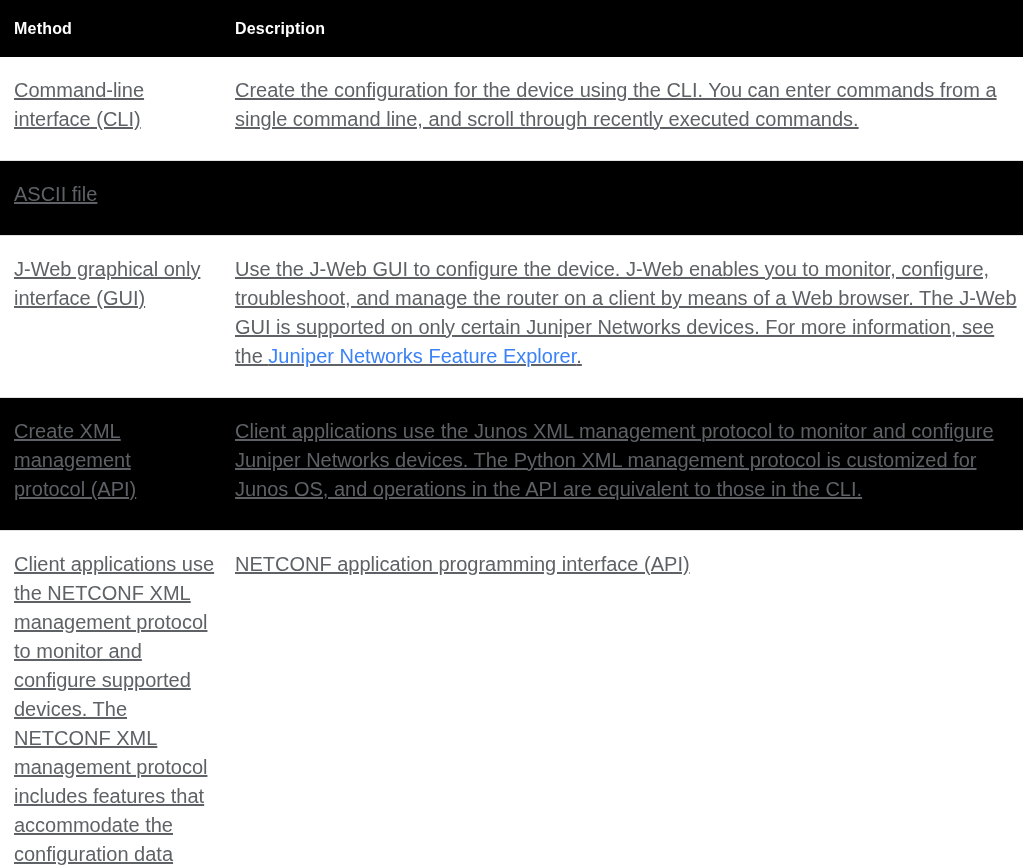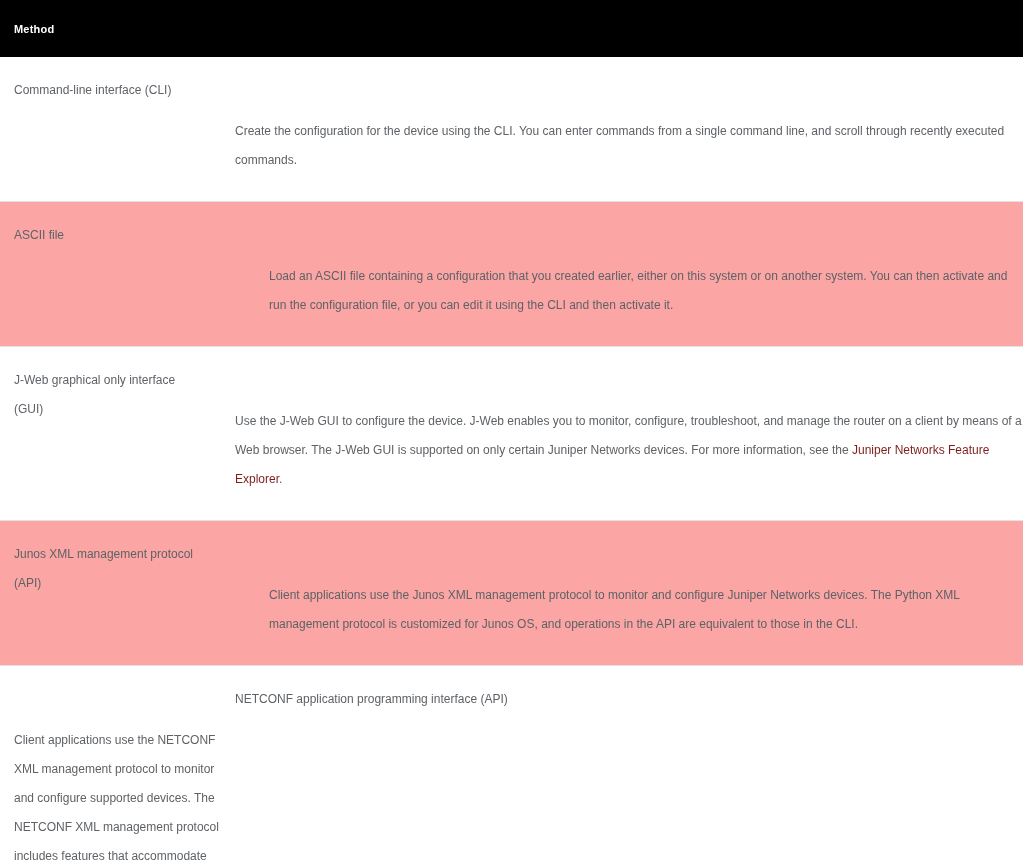--- a/index.html
+++ b/index.html
@@ -18,49 +18,48 @@
   .header-row {
     display: grid;
     grid-template-columns: 221px 1fr;
     background: #000000;
     color: #ffffff;
     height: 57px;
     align-items: center;
   }
   .header-cell {
     padding: 0 14px;
-    font-size: 11px;
+    font-size: 16px;
     font-weight: 700;
     letter-spacing: 0.2px;
   }
   .row {
     display: grid;
     grid-template-columns: 221px 1fr;
     background: #ffffff;
   }
   .row + .row {
     border-top: 1px solid #e2e2e2;
   }
   .row-gray {
-    background: #fca5a5;
-    gap: 34px;
+    background: #000000;
   }
   .cell {
     padding: 19px 14px 26px 14px;
-    font-size: 12px;
+    font-size: 20px;
     line-height: 29px;
     color: #5e6266;
     box-sizing: border-box;
+    text-decoration: underline;
   }
   .desc-cell {
     padding-right: 0;
-    margin-top: 41px;
   }
   .link {
-    color: #7f1d1d;
+    color: #3b82f6;
     text-decoration: none;
     cursor: pointer;
   }
   .table-bottom-border {
     border-top: 1px solid #e2e2e2;
     height: 2px;
     background: #ffffff;
   }
   .bottom-bar {
     height: 8px;
@@ -69,39 +68,39 @@
 </style>
 </head>
 <body>
 
 <div class="page">
 
   <div class="methods-table">
 
     <div class="header-row">
       <div class="header-cell">Method</div>
+      <div class="header-cell">Description</div>
     </div>
 
     <div class="row">
       <div class="cell method-cell">Command-line interface (CLI)</div>
       <div class="cell desc-cell">Create the configuration for the device using the CLI. You can enter commands from a single command line, and scroll through recently executed commands.</div>
     </div>
 
     <div class="row row-gray">
       <div class="cell method-cell">ASCII file</div>
-      <div class="cell desc-cell">Load an ASCII file containing a configuration that you created earlier, either on this system or on another system. You can then activate and run the configuration file, or you can edit it using the CLI and then activate it.</div>
     </div>
 
     <div class="row">
       <div class="cell method-cell">J-Web graphical only interface (GUI)</div>
       <div class="cell desc-cell"><span>Use the J-Web GUI to configure the device. J-Web enables you to monitor, configure, troubleshoot, and manage the router on a client by means of a Web browser. The J-Web GUI is supported on only certain Juniper Networks devices. For more information, see the </span><a class="link" href="#">Juniper Networks Feature Explorer</a><span>.</span></div>
     </div>
 
     <div class="row row-gray">
-      <div class="cell method-cell">Junos XML management protocol (API)</div>
+      <div class="cell method-cell">Create XML management protocol (API)</div>
       <div class="cell desc-cell">Client applications use the Junos XML management protocol to monitor and configure Juniper Networks devices. The Python XML management protocol is customized for Junos OS, and operations in the API are equivalent to those in the CLI.</div>
     </div>
 
     <div class="row">
       <div class="cell desc-cell">Client applications use the NETCONF XML management protocol to monitor and configure supported devices. The NETCONF XML management protocol includes features that accommodate the configuration data models of multiple vendors.</div>
       <div class="cell method-cell">NETCONF application programming interface (API)</div>
     </div>
 
     <div class="row row-gray">
       <div class="cell method-cell">Configuration commit activate</div>

